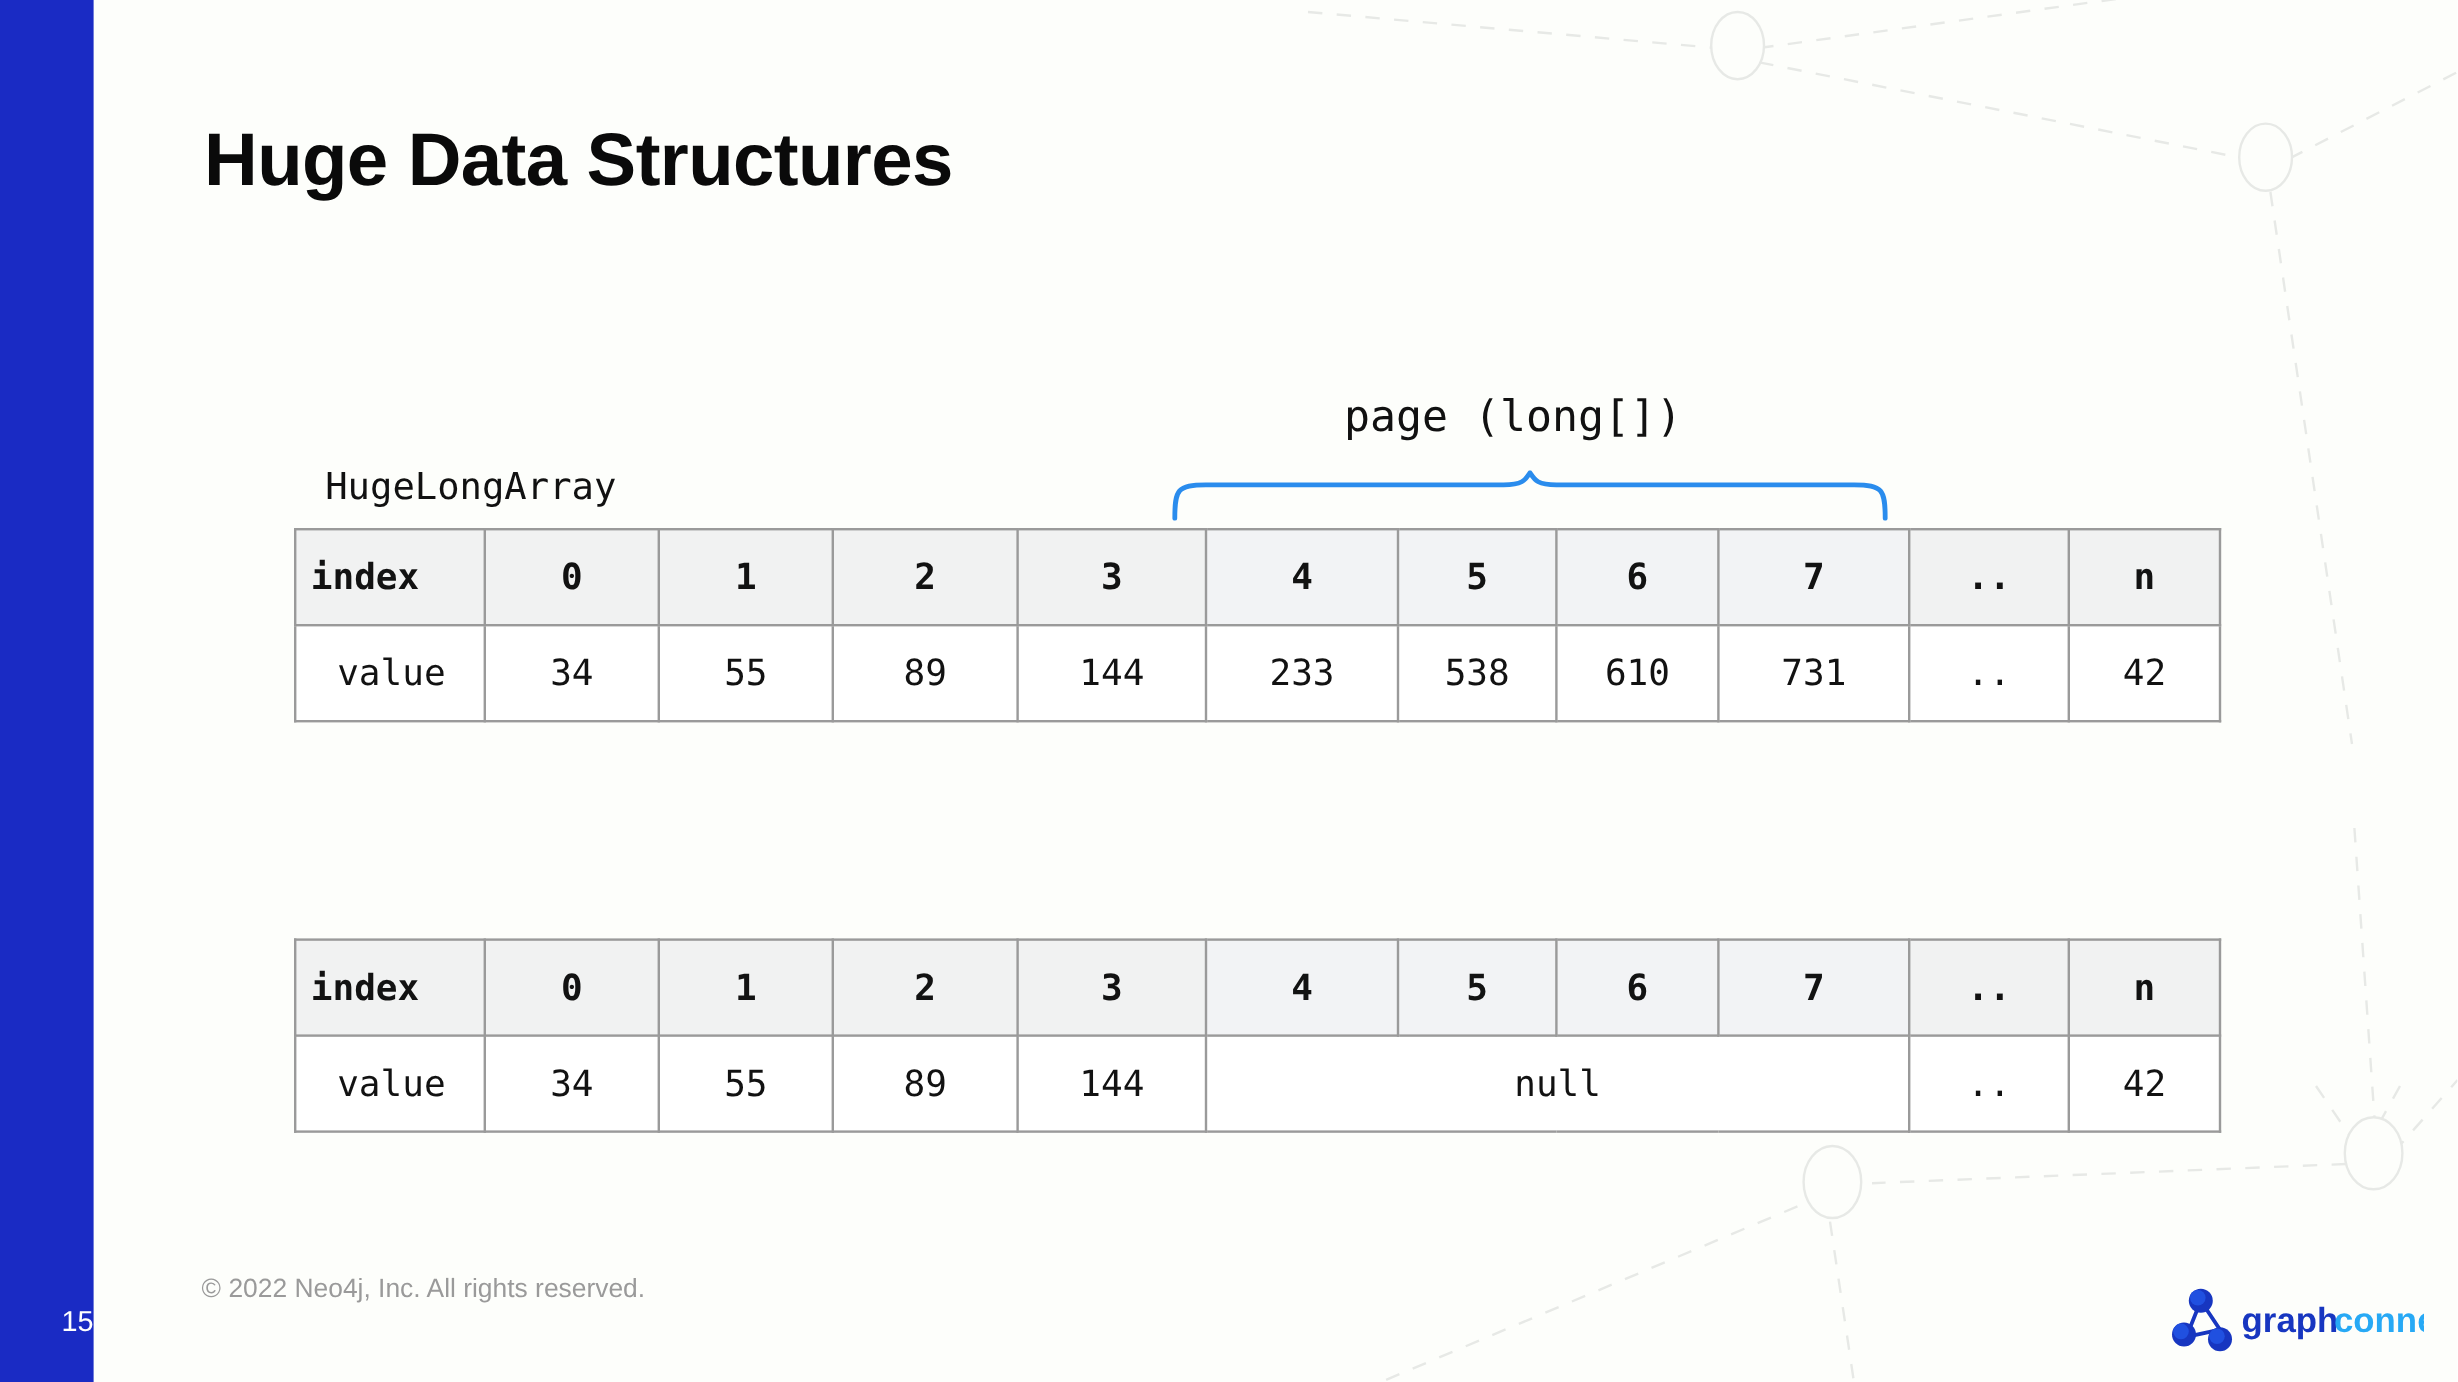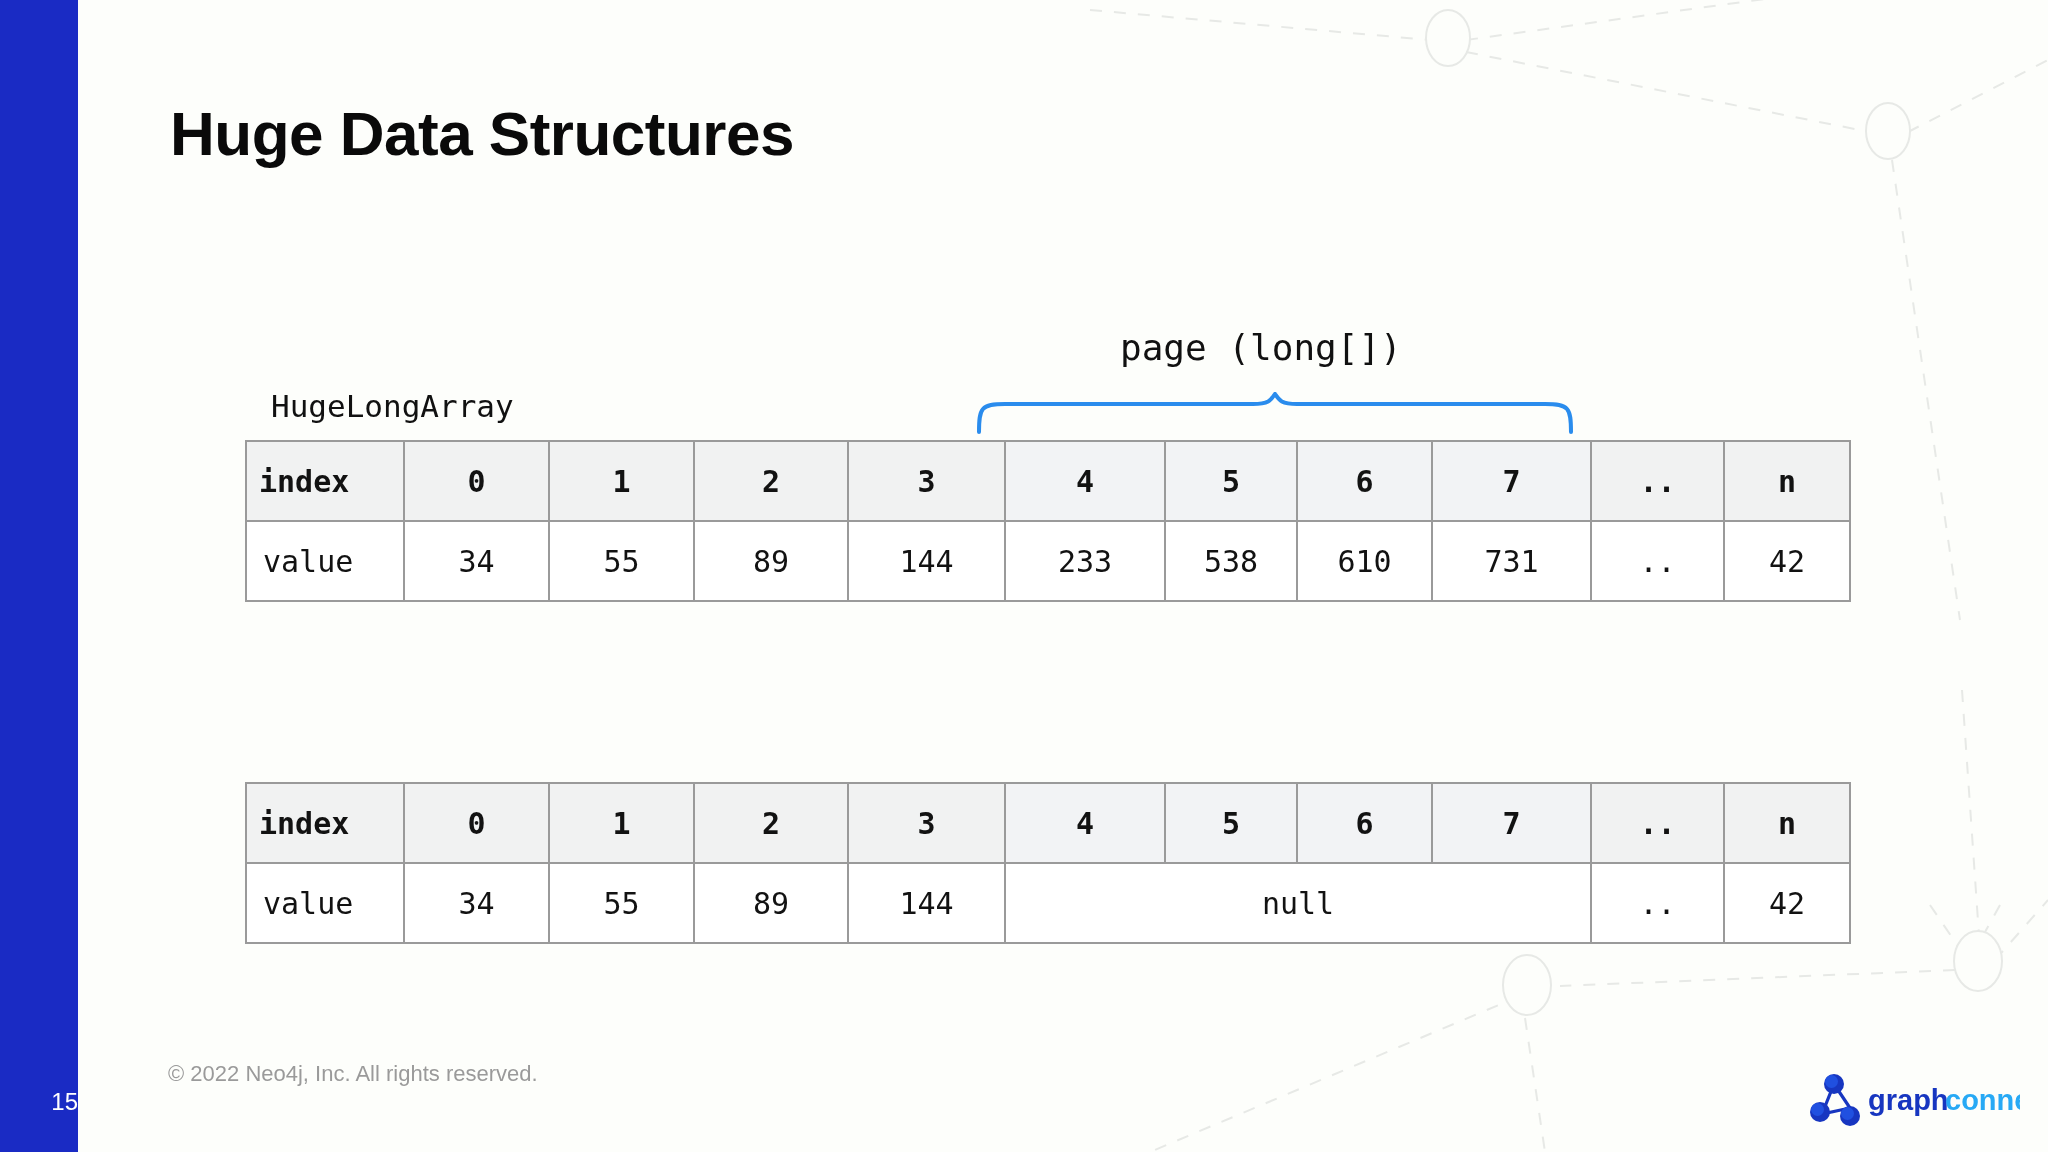--- a/index.html
+++ b/index.html
@@ -93,21 +93,21 @@
     font-weight: bold;
     font-size: 30px;
   }
   table.arr tr.hdr td.hl {
     background: #f2f3f5;
   }
   table.arr td.rowlabel {
     font-weight: normal;
     background: #ffffff;
     text-align: left;
-    padding-left: 16px;
+    padding-left: 34px;
   }
   table.arr tr.hdr td.rowlabel {
     background: #f1f2f2;
     font-weight: bold;
     text-align: left;
     padding-left: 12px;
   }
 
   .footer-page {
     position: absolute;

